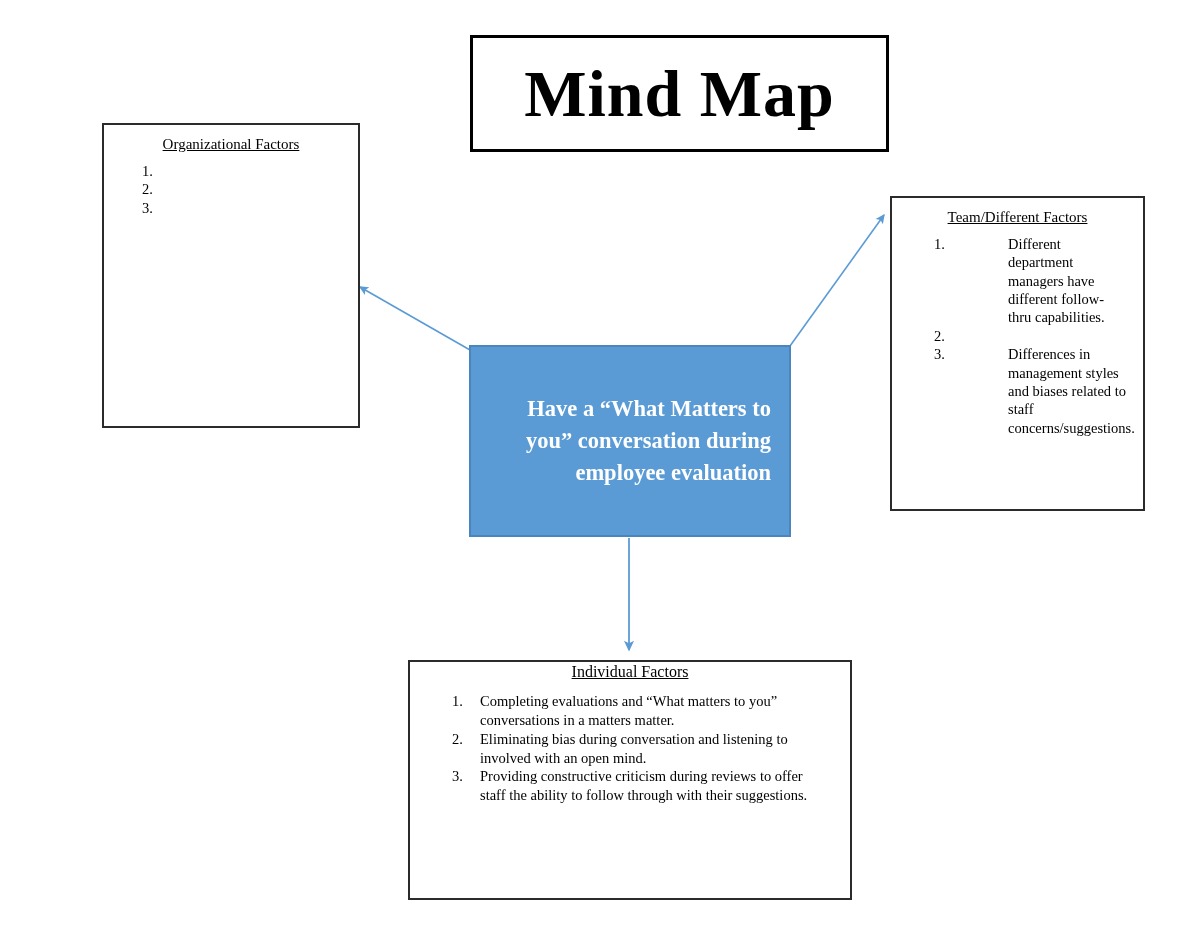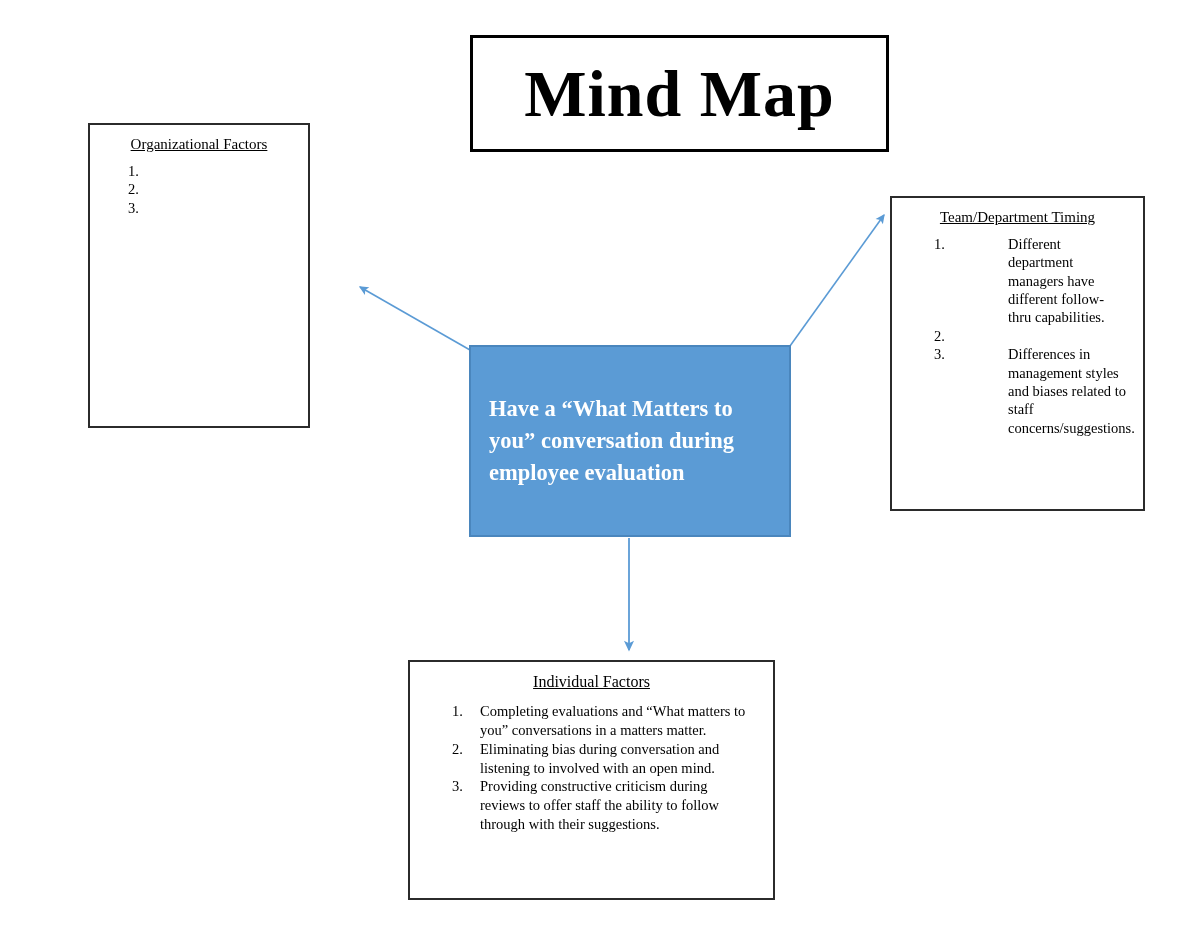--- a/index.html
+++ b/index.html
@@ -73,23 +73,23 @@
   .factor-num {
     flex: 0 0 auto;
     text-align: left;
   }
   .factor-text {
     flex: 1 1 auto;
   }
 
   
   #org-box {
-    left: 88px;
+    left: 102px;
     top: 123px;
-    width: 222px;
+    width: 258px;
     height: 305px;
   }
   #org-box .factor-heading { font-size: 15px; margin-bottom: 8px; }
   #org-box .factor-item { margin-bottom: 0px; }
   #org-box .factor-num { width: 30px; margin-left: 28px; }
   #org-box .factor-text { padding-right: 14px; }
 
   
   #team-box {
     left: 890px;
@@ -98,23 +98,23 @@
     height: 315px;
   }
   #team-box .factor-heading { font-size: 15px; margin-bottom: 8px; }
   #team-box .factor-num { width: 30px; margin-left: 32px; }
   #team-box .factor-text { padding-right: 10px; margin-left: 44px; }
 
   
   #individual-box {
     left: 408px;
     top: 660px;
-    width: 367px;
+    width: 444px;
     height: 240px;
-    padding-top: 10px;
+    padding-top: 0;
   }
   #individual-box .factor-heading { font-size: 16px; margin-bottom: 10px; }
   #individual-box .factor-num { width: 28px; margin-left: 32px; }
   #individual-box .factor-text { padding-right: 16px; }
   #individual-box .factor-item { font-size: 14.5px; line-height: 1.3; }
 
   
   #center-node {
     position: absolute;
     left: 469px;
@@ -126,21 +126,21 @@
     box-sizing: border-box;
     display: flex;
     align-items: center;
     justify-content: center;
   }
   #center-text {
     color: #ffffff;
     font-weight: bold;
     font-size: 22.5px;
     line-height: 1.42;
-    text-align: left;
+    text-align: right;
     padding: 0 18px;
   }
 
   
   #connectors {
     position: absolute;
     left: 0;
     top: 0;
     width: 1200px;
     height: 927px;
@@ -176,21 +176,21 @@
       <li class="factor-item">
         <span class="factor-num">2.</span>
       </li>
       <li class="factor-item">
         <span class="factor-num">3.</span>
       </li>
     </ol>
   </div>
 
   <div id="team-box" class="factor-box">
-    <div class="factor-heading">Team/Department Timing</div>
+    <div class="factor-heading">Team/Different Factors</div>
     <ol class="factor-list">
       <li class="factor-item">
         <span class="factor-num">1.</span>
         <span class="factor-text">Different department managers have different follow-thru capabilities.</span>
       </li>
       <li class="factor-item">
         <span class="factor-num">2.</span>
       </li>
       <li class="factor-item">
         <span class="factor-num">3.</span>

